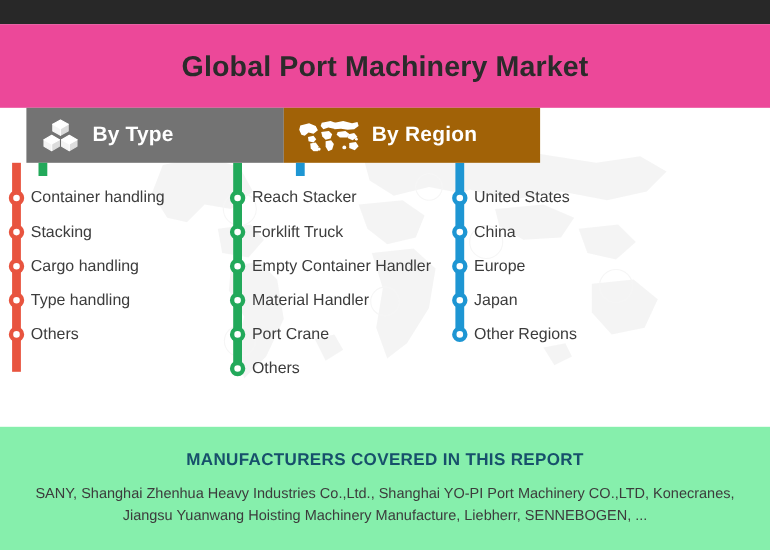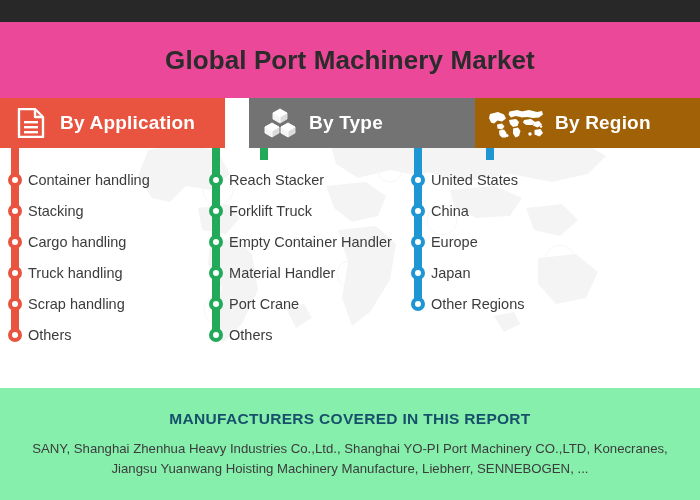--- a/index.html
+++ b/index.html
@@ -144,32 +144,20 @@
         <circle cx="352" cy="108" r="15"></circle>
         <circle cx="260" cy="162" r="13"></circle>
         <circle cx="470" cy="148" r="15"></circle>
         <circle cx="128" cy="198" r="14"></circle>
       </g>
     </svg>
   </div>
 
   <div class="tabs">
 
-    <div class="tab tab-app">
-      <span class="tab-icon">
-        <svg width="28" height="30" viewBox="0 0 28 30" xmlns="http://www.w3.org/2000/svg" aria-hidden="true">
-          <path d="M2 1 H18 L26 9 V29 H2 Z" fill="none" stroke="#ffffff" stroke-width="2.4" stroke-linejoin="round"></path>
-          <path d="M18 1 V9 H26" fill="none" stroke="#ffffff" stroke-width="2.4" stroke-linejoin="round"></path>
-          <rect x="7" y="13" width="14" height="2.4" fill="#ffffff"></rect>
-          <rect x="7" y="18" width="14" height="2.4" fill="#ffffff"></rect>
-          <rect x="7" y="23" width="14" height="2.4" fill="#ffffff"></rect>
-        </svg>
-      </span>
-      <span class="tab-label">By Application</span>
-    </div>
 
     <div class="tab tab-type">
       <span class="tab-icon">
         <svg width="34" height="30" viewBox="0 0 34 30" xmlns="http://www.w3.org/2000/svg" aria-hidden="true">
           <g fill="#ffffff" stroke="#ffffff" stroke-width="1" stroke-linejoin="round">
             <path d="M17 1 L24 5 L17 9 L10 5 Z"></path>
             <path d="M10 5 L17 9 L17 15 L10 11 Z" fill="#ffffff" opacity="0.92"></path>
             <path d="M24 5 L24 11 L17 15 L17 9 Z" fill="#ffffff" opacity="0.75"></path>
             <path d="M9 15 L16 19 L9 23 L2 19 Z"></path>
             <path d="M2 19 L9 23 L9 29 L2 25 Z" fill="#ffffff" opacity="0.92"></path>
@@ -219,25 +207,21 @@
       <div class="item">
         <span class="bullet"></span>
         <span class="item-label">Stacking</span>
       </div>
       <div class="item">
         <span class="bullet"></span>
         <span class="item-label">Cargo handling</span>
       </div>
       <div class="item">
         <span class="bullet"></span>
-        <span class="item-label">Truck handling</span>
-      </div>
-      <div class="item">
-        <span class="bullet"></span>
-        <span class="item-label">Scrap handling</span>
+        <span class="item-label">Type handling</span>
       </div>
       <div class="item">
         <span class="bullet"></span>
         <span class="item-label">Others</span>
       </div>
     </div>
 
     <div class="col col-type">
       <div class="spine"></div>
       <div class="item">

